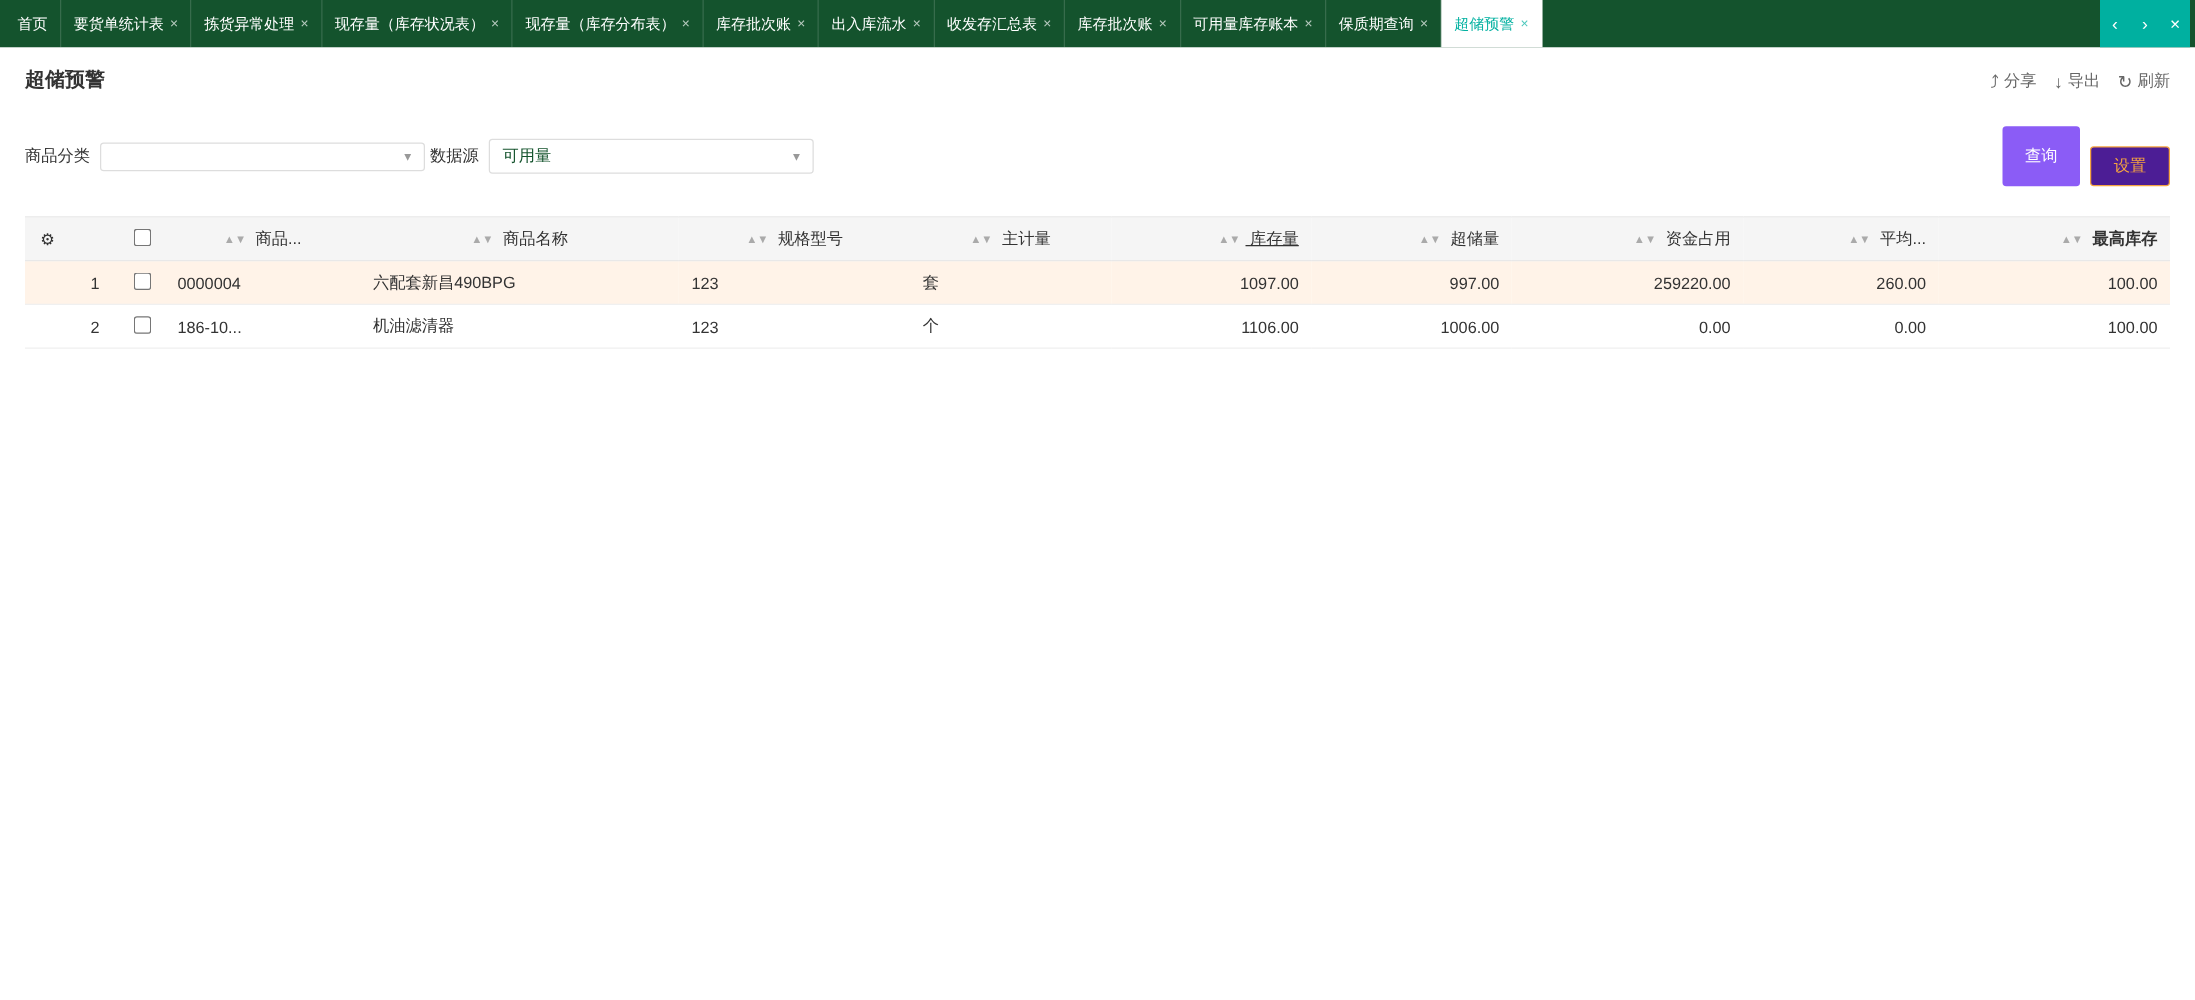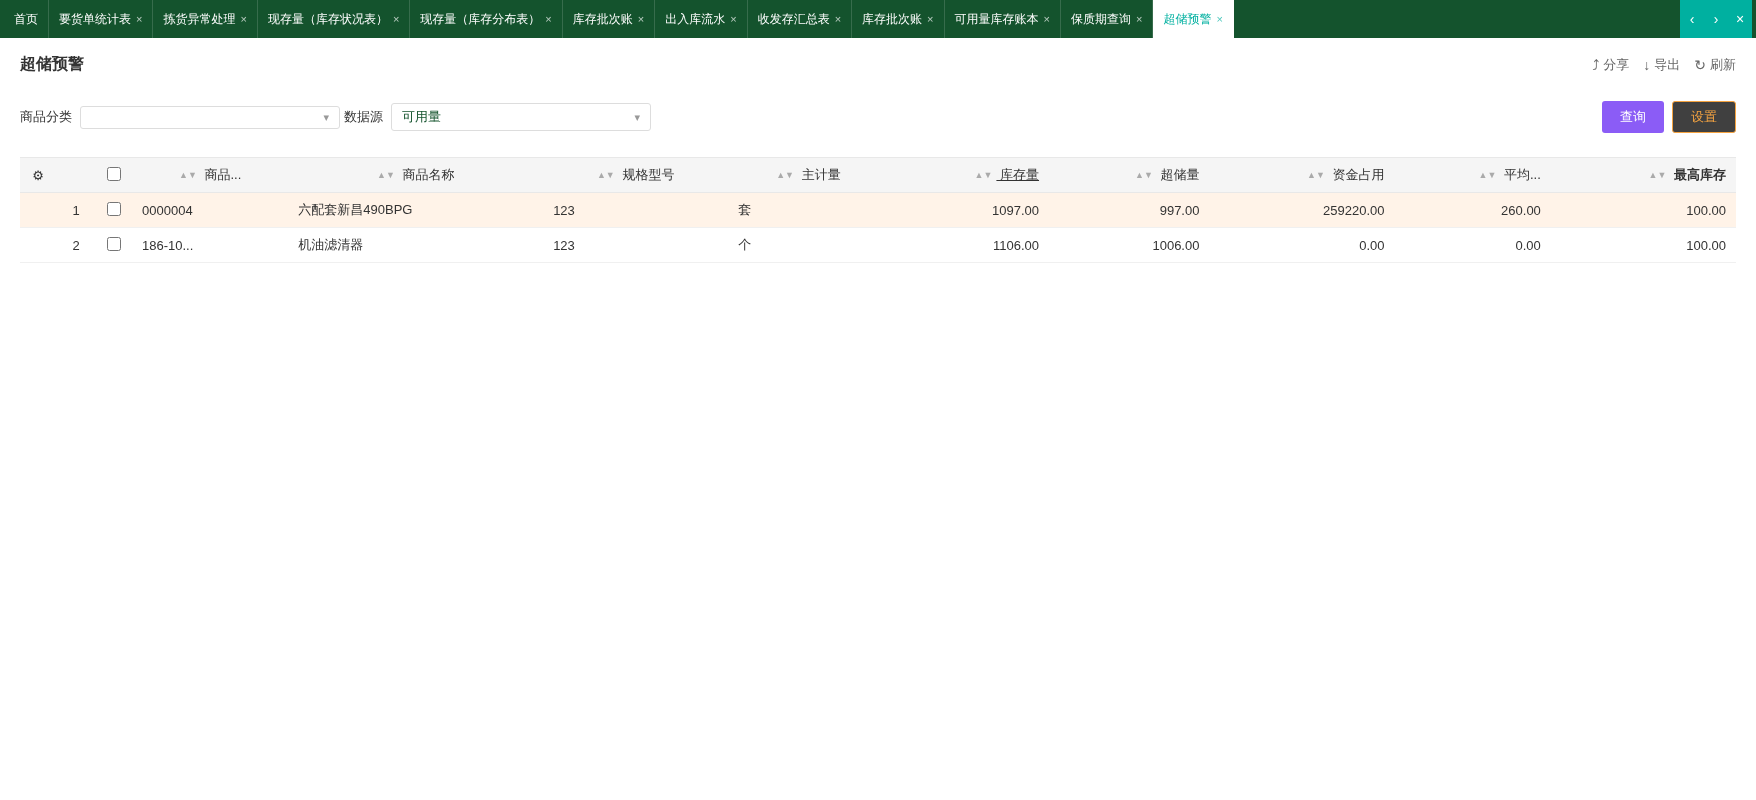--- a/index.html
+++ b/index.html
@@ -125,27 +125,28 @@
     .btn-query {
       background: #8b5cf6;
       color: #fff;
       border: none;
       border-radius: 3px;
       padding: 6px 18px;
       cursor: pointer;
       font-size: 13px;
     }
     .btn-settings {
-      background: #404040;
+      background: #4c1d95;
       color: #f5a340;
       border: 1px solid #f5a340;
       border-radius: 3px;
       padding: 6px 18px;
       cursor: pointer;
       font-size: 13px;
+      margin-top: 16px;
     }
 
     
     .data-table {
       width: 100%;
       border-collapse: collapse;
       font-size: 13px;
     }
     .data-table thead tr {
       background: #f5f5f5;

